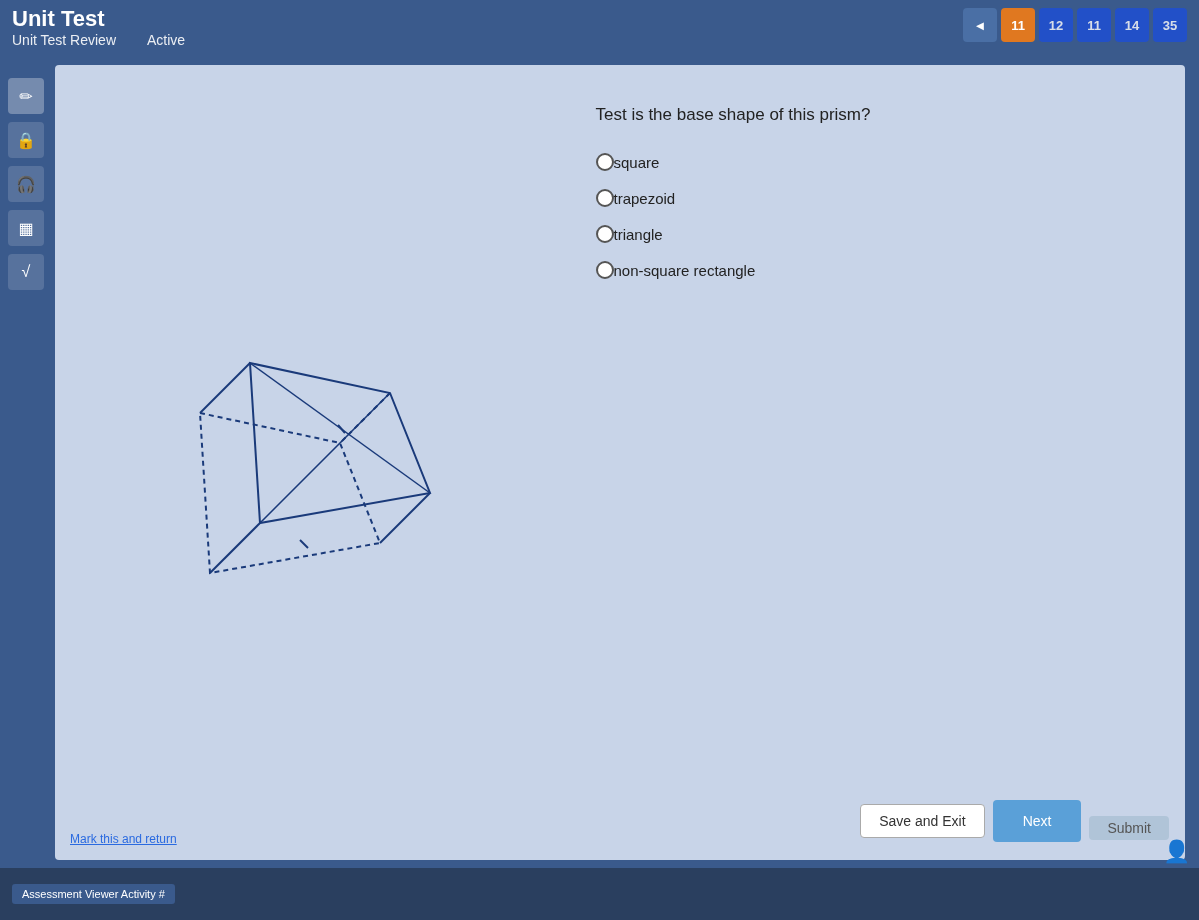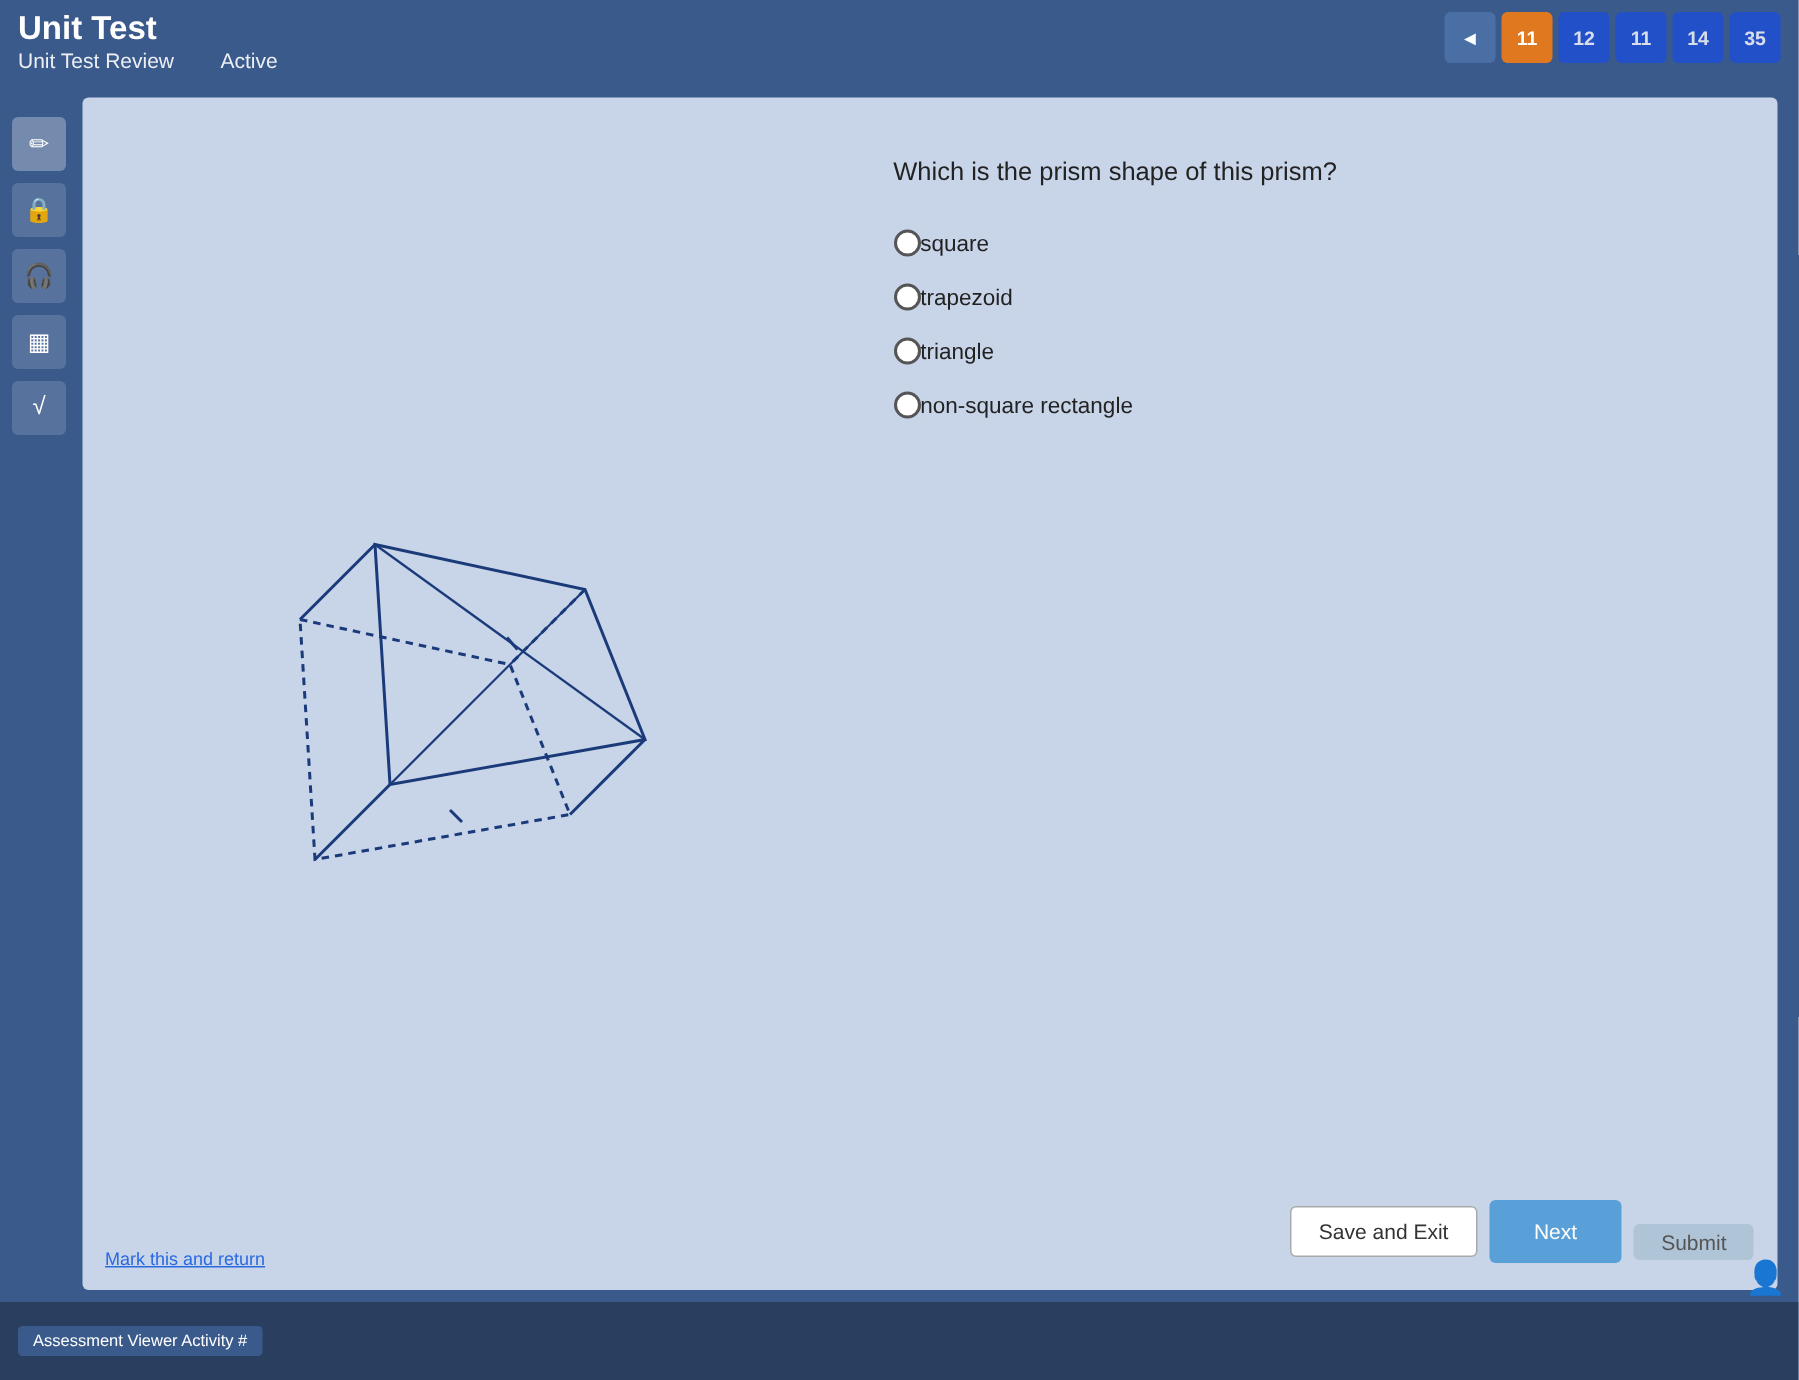--- a/index.html
+++ b/index.html
@@ -288,21 +288,21 @@
 
       <line x1="80" y1="30" x2="260" y2="160" stroke="#1a3a7a" stroke-width="1.5"></line>
       <line x1="220" y1="60" x2="90" y2="190" stroke="#1a3a7a" stroke-width="1.5"></line>
 
       <line x1="168" y1="92" x2="175" y2="100" stroke="#1a3a7a" stroke-width="2"></line>
       <line x1="130" y1="207" x2="138" y2="215" stroke="#1a3a7a" stroke-width="2"></line>
     </svg>
   </div>
 
   <div class="question-section">
-    <div class="question-text">Which is the prism shape of this prism?</div>
+    <div class="question-text">Test is the base shape of this prism?</div>
 
     <div class="answer-option">
       <div class="radio-circle"></div>
       <span>square</span>
     </div>
 
     <div class="answer-option">
       <div class="radio-circle"></div>
       <span>trapezoid</span>
     </div>

